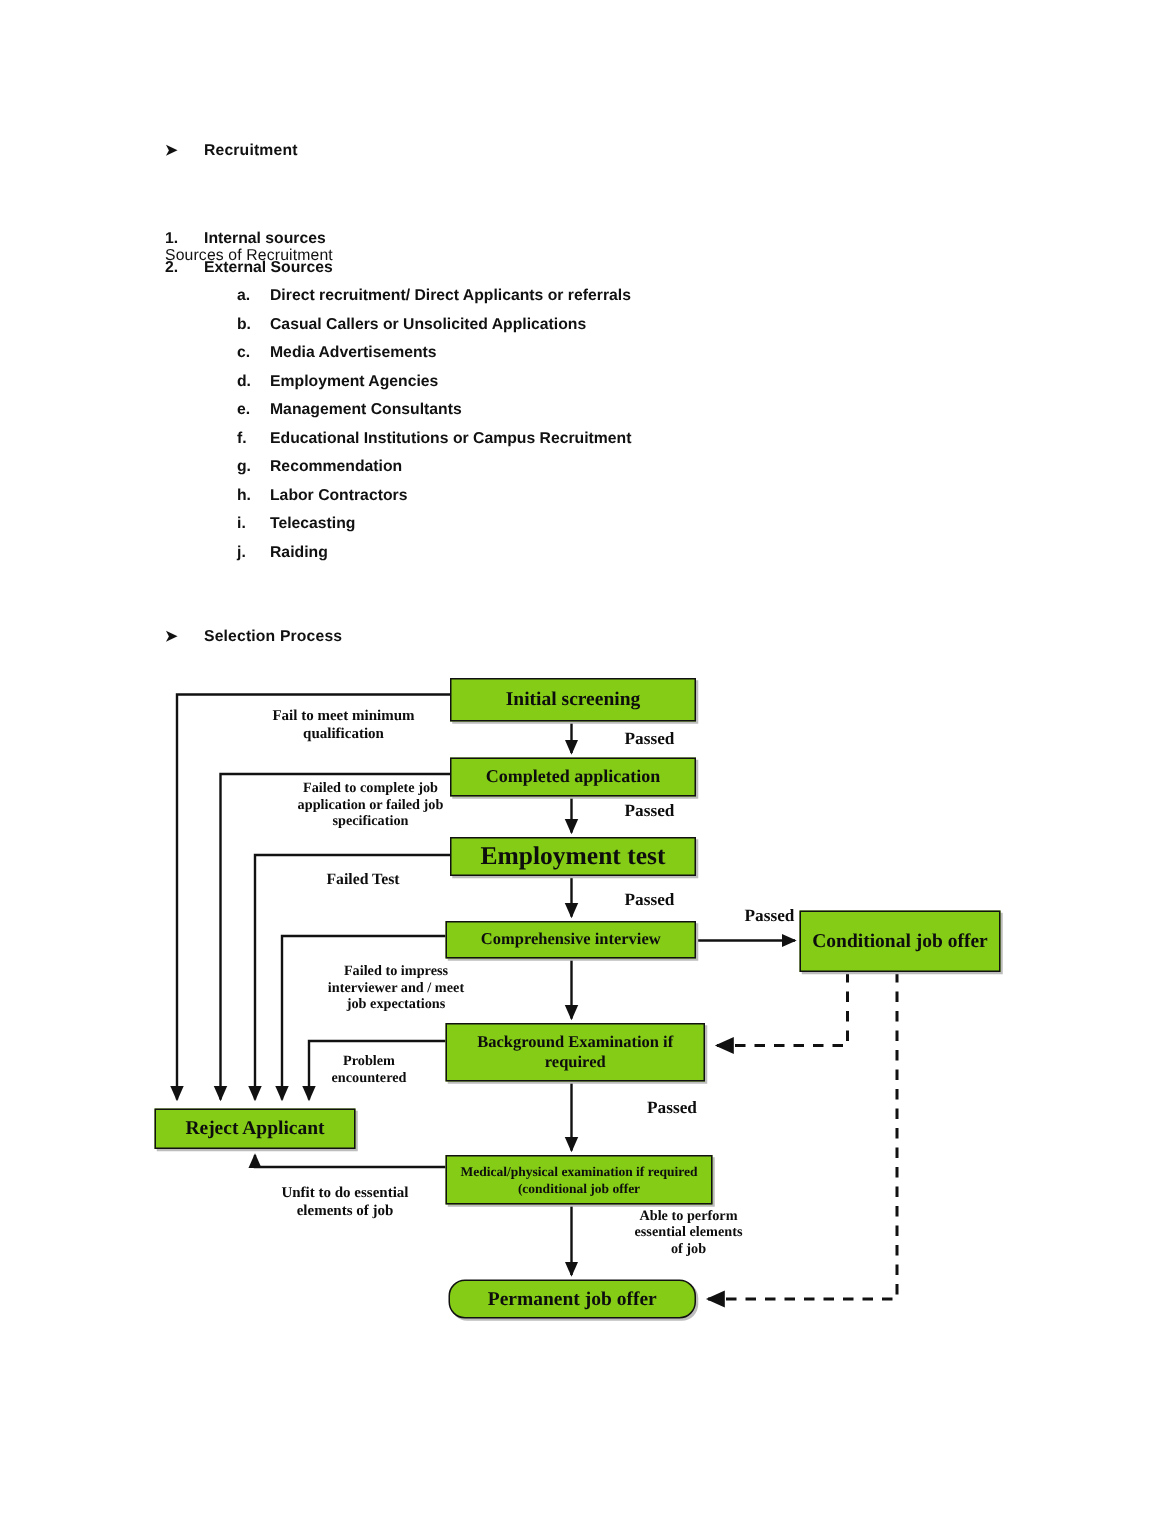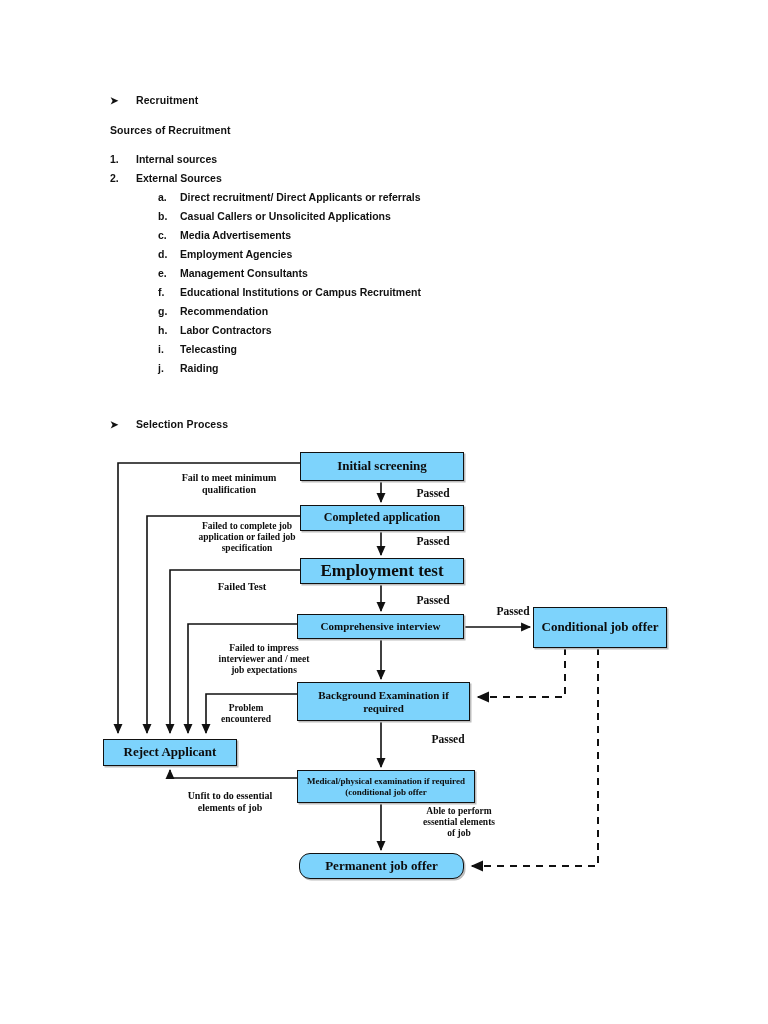--- a/index.html
+++ b/index.html
@@ -33,22 +33,23 @@
   }
   .arrow-marker {
     width: 26px;
     flex: 0 0 26px;
     font-size: 10px;
   }
 
   .plain-row {
     position: absolute;
     font-size: 10.5px;
-    font-weight: bold;
+    font-weight: normal;
     letter-spacing: 0.1px;
+    margin-top: 40px;
   }
 
   .num-row {
     position: absolute;
     display: flex;
     align-items: baseline;
     font-size: 10.5px;
     font-weight: bold;
   }
   .num-row .marker {
@@ -76,21 +77,21 @@
     width: 768px;
     height: 1024px;
     pointer-events: none;
   }
   #flow-svg { display: block; }
 
   .node-box {
     position: absolute;
     border: 1.6px solid #111;
     box-sizing: border-box;
-    background: #7dd3fc;
+    background: #84cc16;
     display: flex;
     align-items: center;
     justify-content: center;
     text-align: center;
     font-family: "Liberation Serif", serif;
     font-weight: bold;
     color: #0d0d0d;
     line-height: 1.12;
     box-shadow: 1.5px 1.5px 0 0 #bdbdbd;
   }

